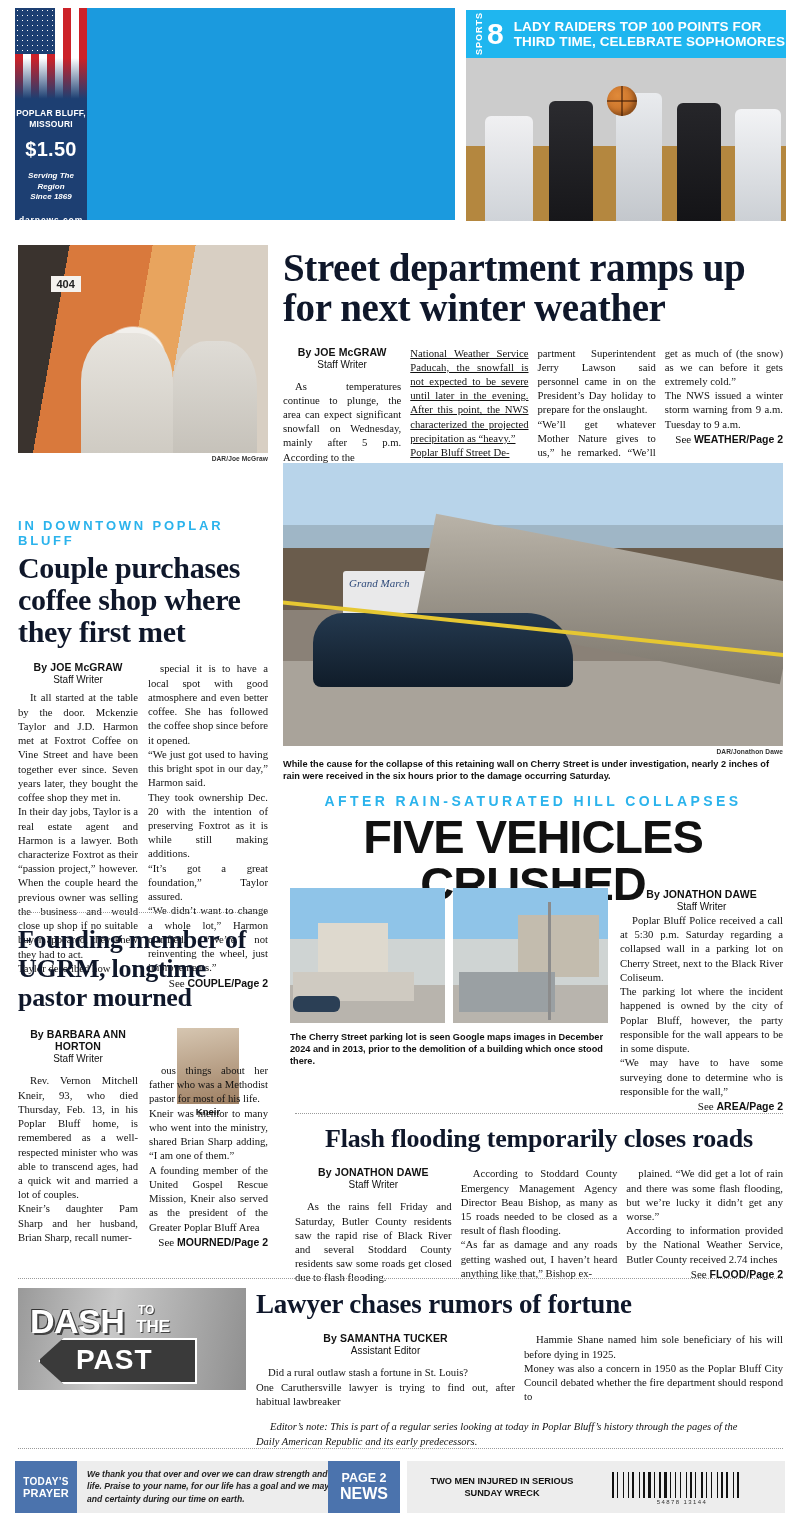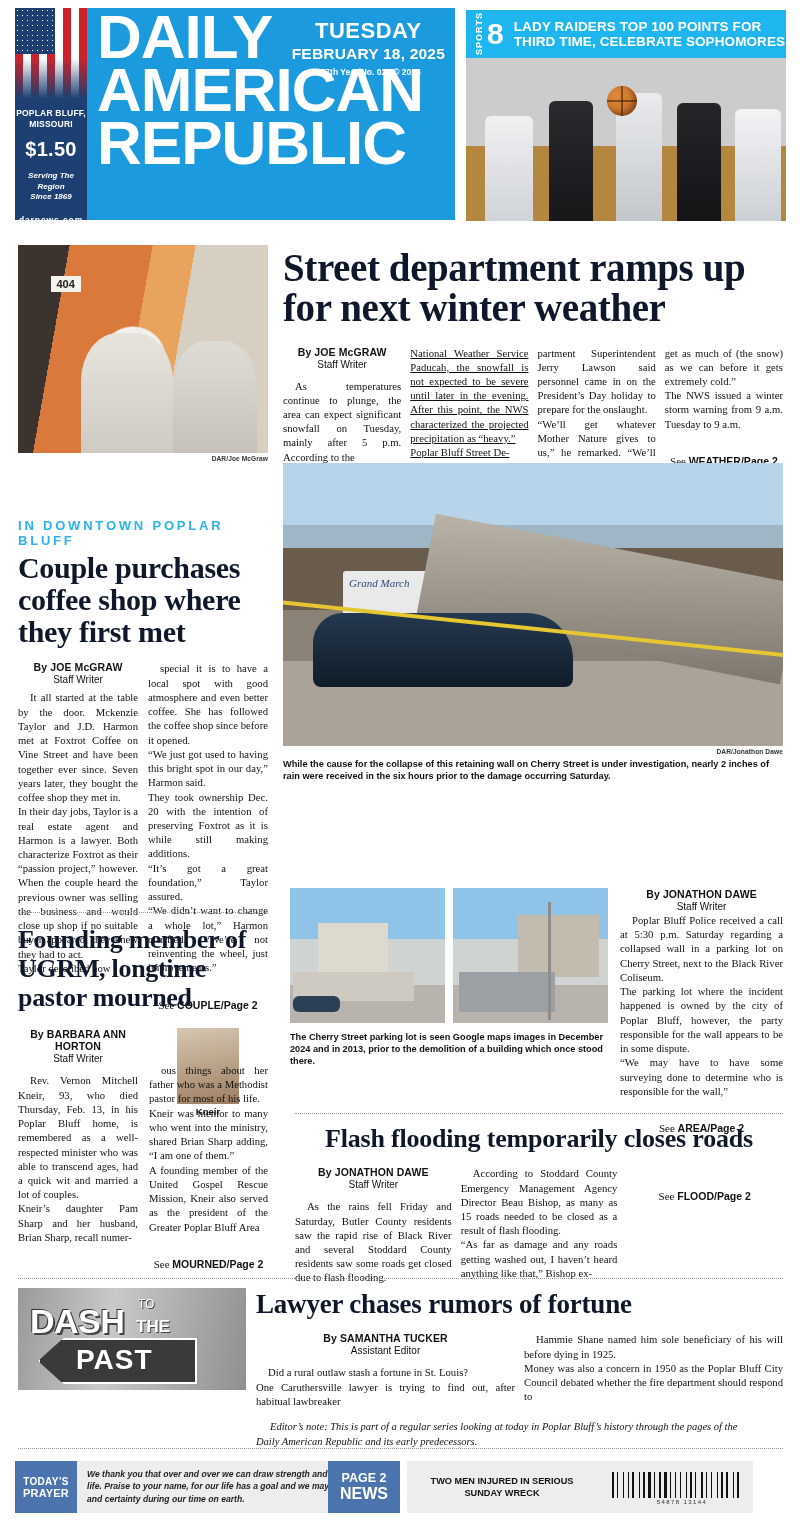--- a/index.html
+++ b/index.html
@@ -103,22 +103,22 @@
     color:#2bb3ec; font-weight: 800; font-size: 13px; letter-spacing: 2.8px;
     font-family:"Liberation Sans", sans-serif;
   }
   .byline { font-size: 10.5px; font-weight: 800; text-align:center; letter-spacing:.1px; }
   .bytitle { font-size: 10px; text-align:center; margin-top:1px; }
   .body-col {
     font-family:"Liberation Serif", serif; font-size: 10.7px; line-height: 1.33;
     text-align: justify; hyphens: auto; -webkit-hyphens:auto; color:#111;
   }
   .body-col p { margin: 0; text-indent: 12px; }
-  .jump { font-family:"Liberation Serif", serif; font-size: 11px; text-align:center;
-    margin-top: 24px; }
+  .jump { font-family:"Liberation Serif", serif; font-size: 11px; text-align:right;
+    margin-top: 2px; }
   .jump b { font-family:"Liberation Sans", sans-serif; font-size: 10.5px; }
   .caption {
     font-size: 9.2px; font-weight: 700; line-height: 1.3;
     font-family:"Liberation Sans", sans-serif; color:#111;
   }
   .credit {
     font-size: 6.6px; font-weight: 700; text-align: right; color:#333;
     font-family:"Liberation Sans", sans-serif; letter-spacing:.1px;
   }
   .rule { border:0; border-top: 1px dotted #9a9a9a; margin: 0; }
@@ -167,21 +167,21 @@
 
   
   .dash-logo { position:absolute; inset:0; }
   .dash-word {
     position:absolute; left:12px; top:14px; color:#fff; font-weight:800;
     font-size: 34px; letter-spacing:-.5px;
     text-shadow: 2px 2px 0 #444, -1px -1px 0 #333;
     font-family:"Liberation Sans", sans-serif;
   }
   .dash-to {
-    position:absolute; left:120px; top:9px; color:#fff; font-weight:400;
+    position:absolute; left:120px; top:15px; color:#fff; font-weight:700;
     font-size:12px; font-family:"Liberation Sans", sans-serif;
     text-shadow: 1px 1px 0 #444;
   }
   .dash-the {
     position:absolute; left:118px; top:29px; color:#fff; font-weight:800;
     font-size:17px; font-family:"Liberation Sans", sans-serif;
     text-shadow: 1px 1px 0 #444;
   }
   .dash-arrow {
     position:absolute; left:20px; top:50px; width:155px; height:42px;
@@ -206,21 +206,21 @@
     position:absolute; left:72px; top:7px; width: 300px;
     font-size: 8.6px; font-weight:700; font-style: italic; line-height: 1.45; color:#222;
     font-family:"Liberation Sans", sans-serif;
   }
   .page2-badge {
     position:absolute; left:313px; top:0; width:72px; height:52px; background:#4b73ad;
     color:#fff; display:flex; flex-direction:column; align-items:center; justify-content:center;
   }
   .p2-1 { font-size: 12.5px; font-weight:700; }
   .p2-2 { font-size: 16px; font-weight:800; }
-  .btm-right { position:absolute; left:392px; top:0; width:346px; height:52px; background:#ededed; }
+  .btm-right { position:absolute; left:392px; top:0; width:378px; height:52px; background:#ededed; }
   .teaser2 {
     position:absolute; left:10px; top:14px; width:170px; text-align:center;
     font-size: 9.2px; font-weight:800; line-height:1.35;
     font-family:"Liberation Sans", sans-serif;
   }
   .barcode { position:absolute; left:205px; top:11px; width:140px; height:26px; }
   .bc-bar { position:absolute; top:0; background:#111; }
   .bc-num {
     position:absolute; left:205px; top:38px; width:140px; text-align:center;
     font-size:6px; color:#333; letter-spacing:1.4px; font-family:"Liberation Sans", sans-serif;
@@ -249,30 +249,20 @@
           <span>MISSOURI</span>
         </div>
         <div class="price">$1.50</div>
         <div class="serving">
           <span>Serving The Region</span><br>
           <span>Since 1869</span>
         </div>
         <div class="site">darnews.com</div>
       </div>
     </div>
-    <div class="mast-main">
-      <div class="mast-title mt-l1">DAILY</div>
-      <div class="mast-title mt-l2">AMERICAN</div>
-      <div class="mast-title mt-l3">REPUBLIC</div>
-      <div class="mast-date">
-        <div class="md-day">TUESDAY</div>
-        <div class="md-date">FEBRUARY 18, 2025</div>
-        <div class="md-year">157th Year/No. 027 © 2025</div>
-      </div>
-    </div>
   </div>
 
   <div class="sports-box">
     <div class="sports-vert">SPORTS</div>
     <div class="sports-num">8</div>
     <div class="sports-text">
       <div>LADY RAIDERS TOP 100 POINTS FOR</div>
       <div>THIRD TIME, CELEBRATE SOPHOMORES</div>
     </div>
   </div>
@@ -293,21 +283,21 @@
   </div>
   <div class="credit" style="position:absolute;left:18px;top:455px;width:250px;">DAR/Joe McGraw</div>
 
   <div style="position:absolute;left:283px;top:248px;width:500px;">
     <div class="hl-serif" style="font-size:39px;line-height:1.02;letter-spacing:-.4px;">Street department ramps up for next winter weather</div>
     <div class="cols4" style="margin-top:18px;">
       <div class="col">
         <div class="byline">By JOE McGRAW</div>
         <div class="bytitle">Staff Writer</div>
         <div class="body-col" style="margin-top:9px;">
-            <p>As temperatures continue to plunge, the area can expect significant snowfall on Tuesday, mainly after 5 p.m. According to the</p>
+            <p>As temperatures continue to plunge, the area can expect significant snowfall on Wednesday, mainly after 5 p.m. According to the</p>
           </div>
       </div>
       <div class="col body-col" style="white-space:pre-line;text-decoration:underline;"><span>National Weather Service Paducah, the snowfall is not expected to be severe until later in the evening. After this point, the NWS characterized the projected precipitation as “heavy.”
 Poplar Bluff Street De-</span></div>
       <div class="col body-col" style="white-space:pre-line;"><span>partment Superintendent Jerry Lawson said personnel came in on the President’s Day holiday to prepare for the onslaught.
 “We’ll get whatever Mother Nature gives to us,” he remarked. “We’ll try to</span></div>
       <div class="col">
         <div class="body-col" style="white-space:pre-line;"><span>get as much of (the snow) as we can before it gets extremely cold.”
 The NWS issued a winter storm warning from 9 a.m. Tuesday to 9 a.m.</span></div>
         <div class="jump">
@@ -375,20 +365,24 @@
     <div class="van">
       <span style="position:absolute;left:6px;top:6px;font-family:'Liberation Serif',serif;font-style:italic;font-size:11px;color:#2e4a7a;">Grand March</span>
     </div>
     <div class="slab"></div>
     <div class="car"></div>
     <div class="tape"></div>
   </div>
   <div class="credit" style="position:absolute;left:283px;top:748px;width:500px;">DAR/Jonathon Dawe</div>
   <div class="caption" style="position:absolute;left:283px;top:759px;width:500px;">While the cause for the collapse of this retaining wall on Cherry Street is under investigation, nearly 2 inches of rain were received in the six hours prior to the damage occurring Saturday.</div>
 
+  <div style="position:absolute;left:283px;top:793px;width:500px;">
+    <div class="kicker" style="text-align:center;font-size:14px;letter-spacing:3.4px;">AFTER RAIN-SATURATED HILL COLLAPSES</div>
+    <div style="font-family:'Liberation Sans',sans-serif;font-weight:800;font-size:47px;line-height:1;text-align:center;margin-top:4px;letter-spacing:-1px;">FIVE VEHICLES CRUSHED</div>
+  </div>
 
   <div class="ph ph-gm" style="position:absolute;left:290px;top:888px;width:155px;height:135px;">
     <div class="bldg" style="left:18%;top:26%;width:45%;height:40%;"></div>
     <div style="position:absolute;left:2%;top:62%;width:78%;height:22%;background:#cfcac1;"></div>
     <div style="position:absolute;left:2%;top:80%;width:30%;height:12%;background:#2b3f55;border-radius:6px;"></div>
   </div>
   <div class="ph ph-gm" style="position:absolute;left:453px;top:888px;width:155px;height:135px;">
     <div class="bldg" style="left:42%;top:20%;width:52%;height:46%;background:#c3bcae;"></div>
     <div style="position:absolute;left:4%;top:62%;width:62%;height:30%;background:#9aa0a3;"></div>
     <div style="position:absolute;left:61%;top:10%;width:3px;height:88%;background:#8c8c8c;"></div>
@@ -413,20 +407,22 @@
     <div class="hl-serif" style="font-size:26px;line-height:1.05;text-align:center;letter-spacing:-.2px;">Flash flooding temporarily closes roads</div>
     <div class="cols3" style="margin-top:14px;">
       <div class="col">
         <div class="byline">By JONATHON DAWE</div>
         <div class="bytitle">Staff Writer</div>
         <div class="body-col" style="margin-top:9px;white-space:pre-line;text-indent:12px;"><span>As the rains fell Friday and Saturday, Butler County residents saw the rapid rise of Black River and several Stoddard County residents saw some roads get closed due to flash flooding.</span></div>
       </div>
       <div class="col body-col" style="white-space:pre-line;text-indent:12px;"><span>According to Stoddard County Emergency Management Agency Director Beau Bishop, as many as 15 roads needed to be closed as a result of flash flooding.
 “As far as damage and any roads getting washed out, I haven’t heard anything like that,” Bishop ex-</span></div>
       <div class="col">
+        <div class="body-col" style="white-space:pre-line;text-indent:12px;"><span>plained. “We did get a lot of rain and there was some flash flooding, but we’re lucky it didn’t get any worse.”
+According to information provided by the National Weather Service, Butler County received 2.74 inches</span></div>
         <div class="jump">
           <span>See</span>
           <b>FLOOD/Page 2</b>
         </div>
       </div>
     </div>
   </div>
 
   <hr class="rule" style="position:absolute;left:18px;top:1278px;width:765px;">
 

